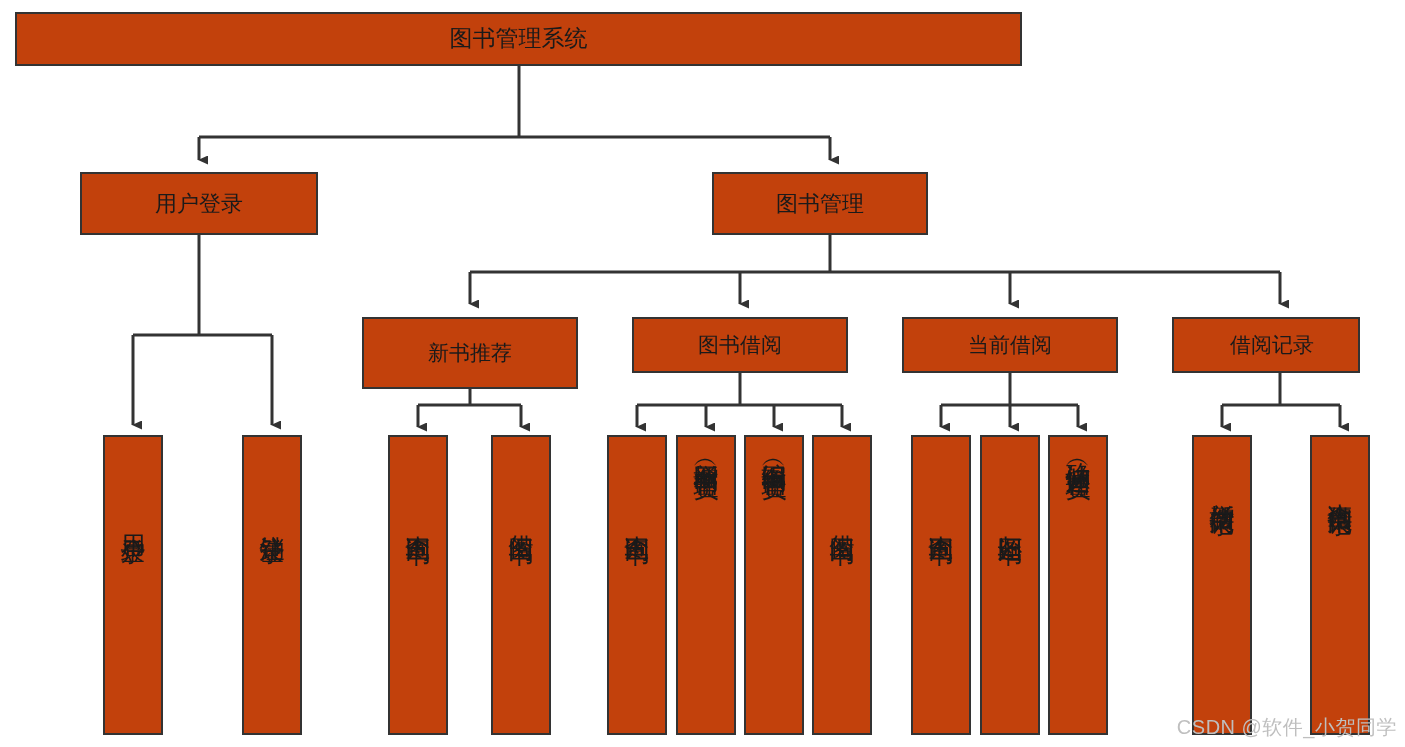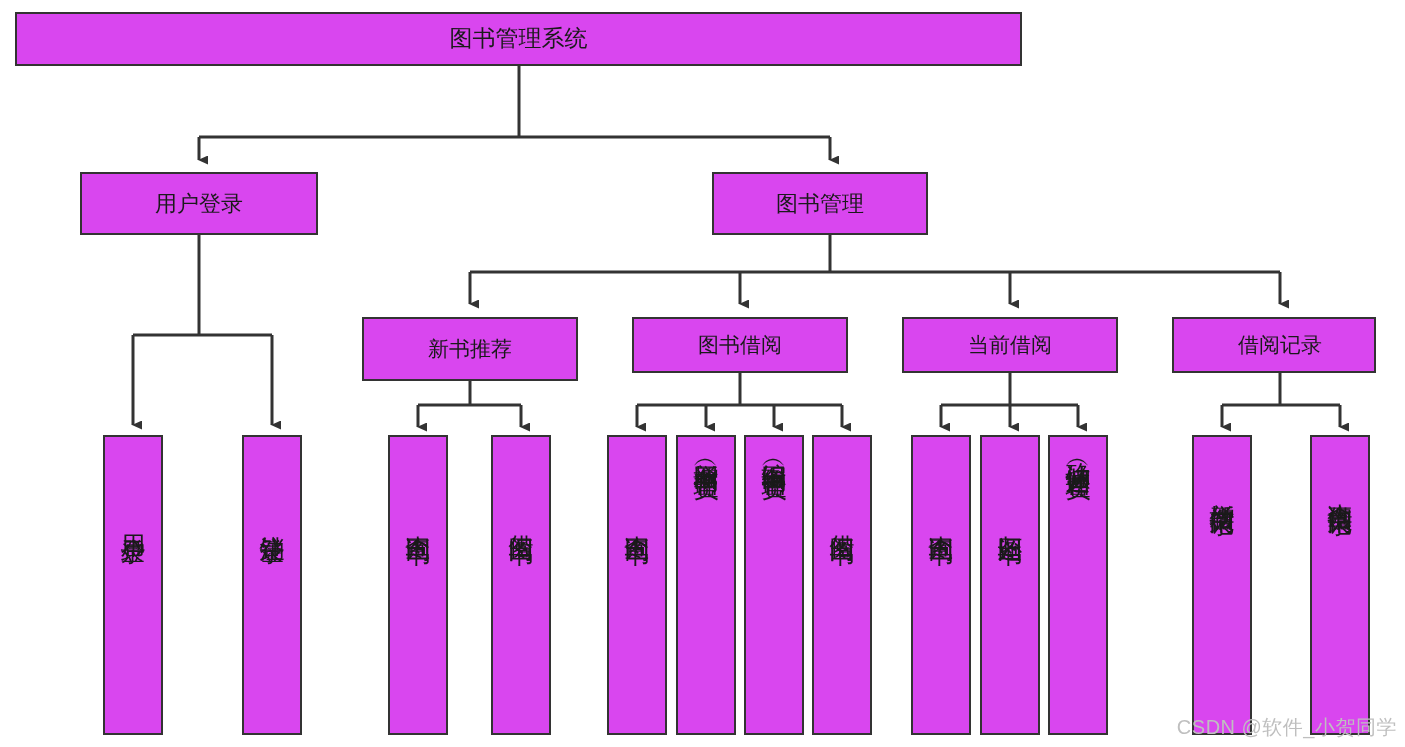--- a/index.html
+++ b/index.html
@@ -22,21 +22,21 @@
     position: absolute;
     left: 0;
     top: 0;
     width: 1405px;
     height: 747px;
     pointer-events: none;
   }
   .node {
     position: absolute;
     box-sizing: border-box;
-    background: #d946ef;
+    background: #c2410c;
     border: 2px solid #333333;
     display: flex;
     align-items: center;
     justify-content: center;
     color: #1a1a1a;
     z-index: 2;
   }
   .node-label {
     display: block;
     text-align: center;
@@ -134,30 +134,30 @@
     <span class="node-label">图书管理系统</span>
   </div>
 
   <div class="node level2" style="left:80px; top:172px; width:238px; height:63px;">
     <span class="node-label">用户登录</span>
   </div>
   <div class="node level2" style="left:712px; top:172px; width:216px; height:63px;">
     <span class="node-label">图书管理</span>
   </div>
 
-  <div class="node level3" style="left:362px; top:317px; width:216px; height:64px;">
+  <div class="node level3" style="left:362px; top:317px; width:216px; height:72px;">
     <span class="node-label">新书推荐</span>
   </div>
   <div class="node level3" style="left:632px; top:317px; width:216px; height:56px;">
     <span class="node-label">图书借阅</span>
   </div>
   <div class="node level3" style="left:902px; top:317px; width:216px; height:56px;">
     <span class="node-label">当前借阅</span>
   </div>
-  <div class="node level3" style="left:1172px; top:317px; width:204px; height:56px;padding-left:12px;">
+  <div class="node level3" style="left:1172px; top:317px; width:188px; height:56px;padding-left:12px;">
     <span class="node-label">借阅记录</span>
   </div>
 
   <div class="node leaf mid" style="left:103px; top:435px; width:60px; height:300px;">
     <span class="node-label">用户登录</span>
   </div>
   <div class="node leaf mid" style="left:242px; top:435px; width:60px; height:300px;">
     <span class="node-label">注销登录</span>
   </div>
 

